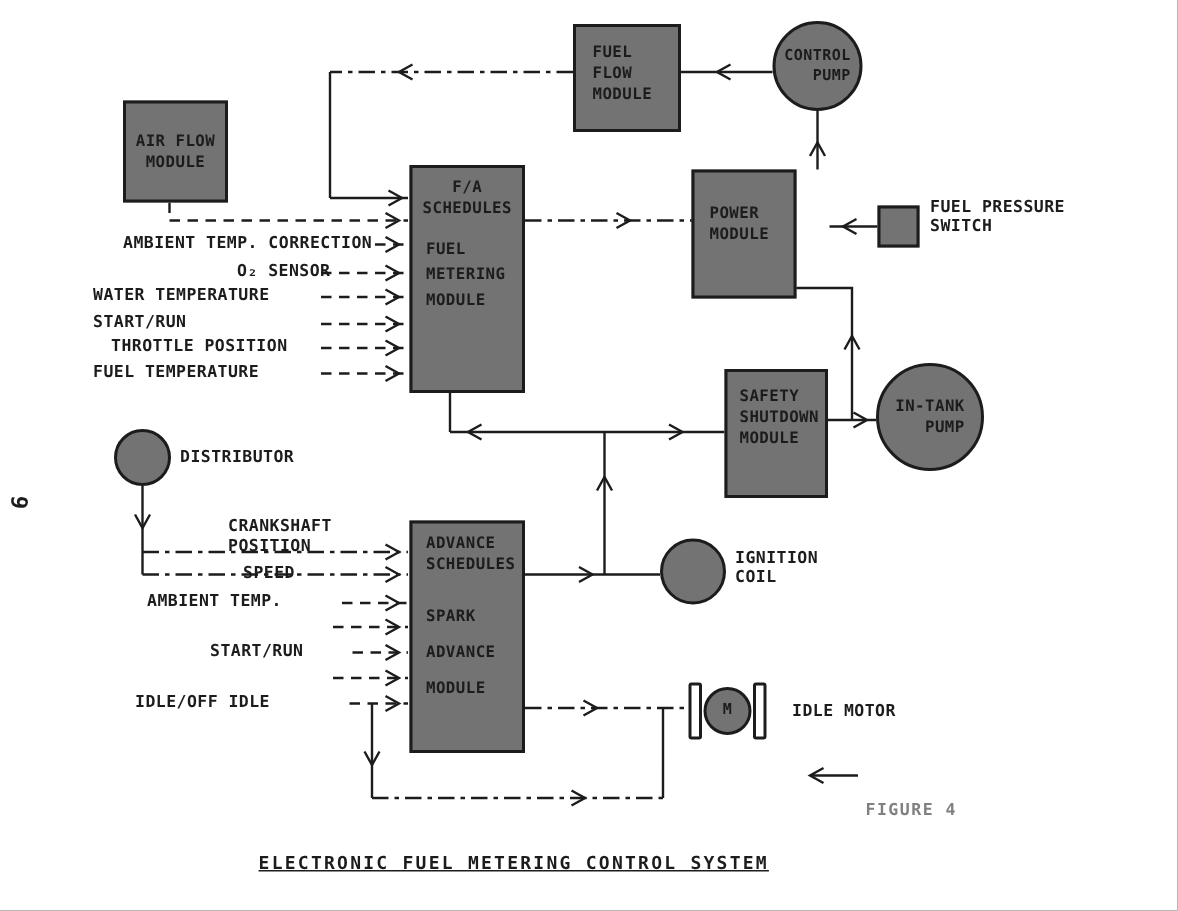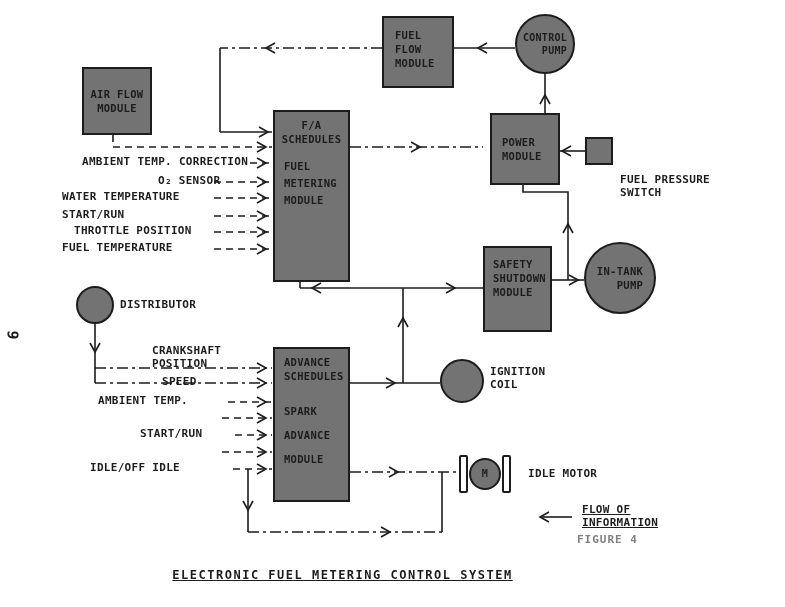--- a/index.html
+++ b/index.html
@@ -115,33 +115,33 @@
   <div class="node" style="left:382px;top:16px;width:72px;height:72px;padding:10px 0 0 11px;">FUEL
 FLOW
 MODULE</div>
 
   <div class="node circle" style="left:515px;top:14px;width:60px;height:60px;font-size:10px;">CONTROL
 PUMP</div>
 
   <div class="node" style="left:82px;top:67px;width:70px;height:68px;padding-top:18px;text-align:center;">AIR FLOW
 MODULE</div>
 
-  <div class="node" style="left:273px;top:110px;width:77px;height:172px;">
+  <div class="node" style="left:273px;top:110px;width:77px;height:152px;">
     <span class="inner" style="top:6px;left:0;width:100%;text-align:center;">F/A
 SCHEDULES</span>
     <span class="inner" style="top:46px;left:9px;line-height:1.64;">FUEL
 METERING
 MODULE</span>
   </div>
 
-  <div class="node" style="left:490px;top:113px;width:70px;height:72px;padding:20px 0 16px 10px;">POWER
+  <div class="node" style="left:461px;top:113px;width:70px;height:86px;padding:20px 0 16px 10px;">POWER
 MODULE</div>
 
   <div class="node" style="left:585px;top:137px;width:28px;height:28px;"></div>
-  <div class="lbl" style="left:620px;top:131px;margin-top:42px;">FUEL PRESSURE
+  <div class="lbl" style="left:620px;top:131px;">FUEL PRESSURE
 SWITCH</div>
 
   <div class="node" style="left:483px;top:246px;width:69px;height:86px;padding:9px 0 0 8px;">SAFETY
 SHUTDOWN
 MODULE</div>
 
   <div class="node circle" style="left:584px;top:242px;width:72px;height:72px;">IN-TANK
 PUMP</div>
 
   <div class="node circle" style="left:76px;top:286px;width:38px;height:38px;"></div>
@@ -171,22 +171,20 @@
   <div class="lbl" style="left:62px;top:224px;margin-left:12px;">THROTTLE POSITION</div>
   <div class="lbl" style="left:62px;top:241px;">FUEL TEMPERATURE</div>
 
   <div class="lbl" style="left:152px;top:344px;">CRANKSHAFT
 POSITION</div>
   <div class="lbl" style="left:162px;top:375px;">SPEED</div>
   <div class="lbl" style="left:98px;top:394px;">AMBIENT TEMP.</div>
   <div class="lbl" style="left:140px;top:427px;">START/RUN</div>
   <div class="lbl" style="left:90px;top:461px;">IDLE/OFF IDLE</div>
 
-  <div class="lbl underline" style="left:582px;top:503px;">FLOW OF
-INFORMATION</div>
 
   <div class="lbl faded" style="left:577px;top:533px;">FIGURE 4</div>
 
   <div class="title" style="left:170px;top:568px;width:345px;">ELECTRONIC FUEL METERING CONTROL SYSTEM</div>
 
   <div class="pagenum" style="left:8px;top:326px;">9</div>
 
 </div>
 
 </body></html>

